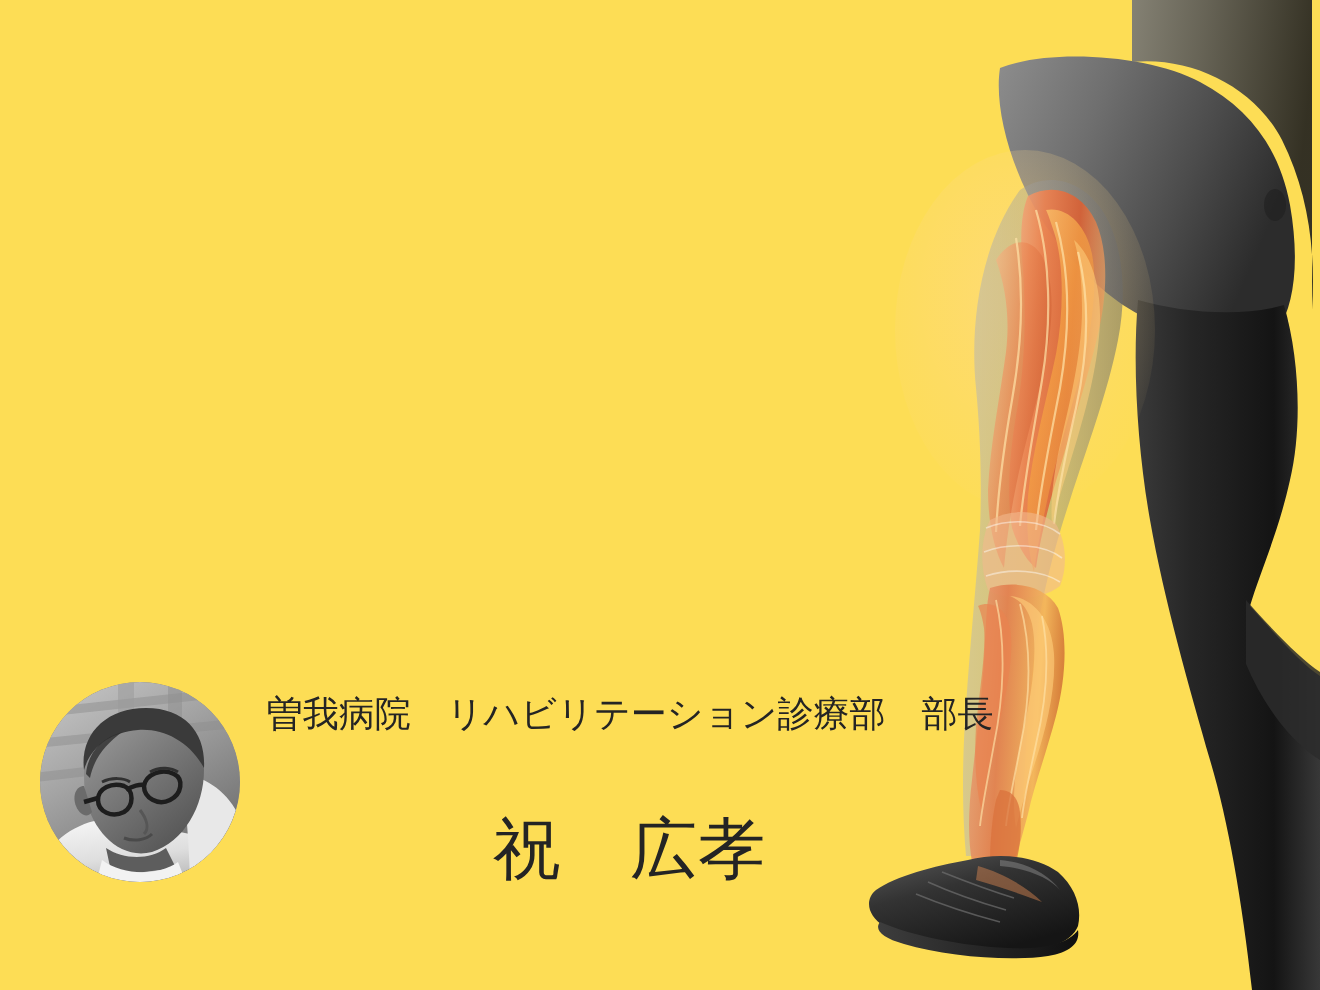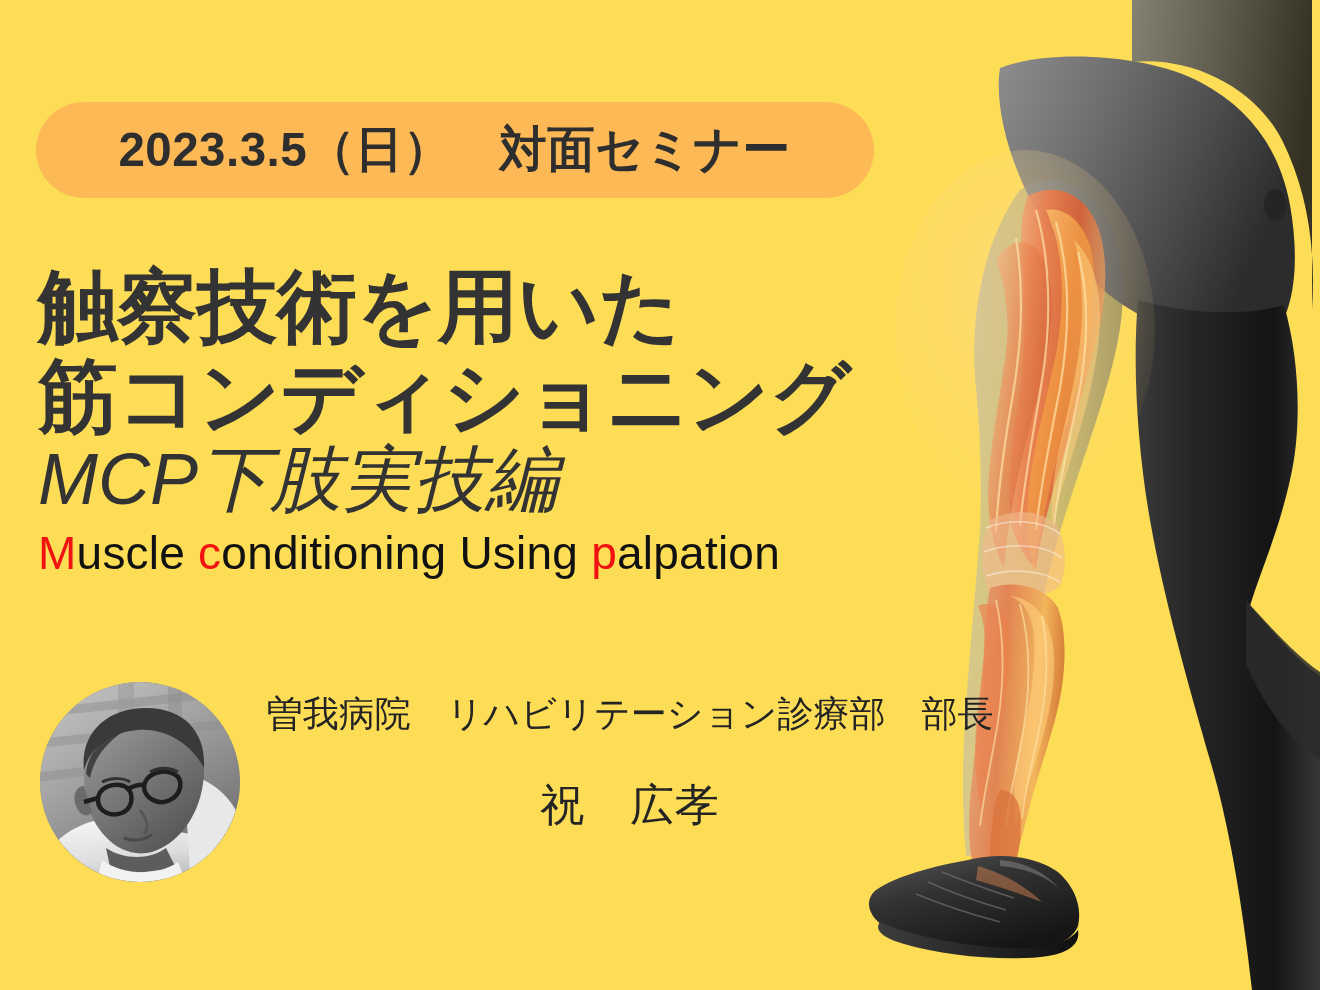--- a/index.html
+++ b/index.html
@@ -112,25 +112,25 @@
     color: #242424;
     line-height: 1.42;
     white-space: nowrap;
     text-align: center;
   }
   .affil-line.second { letter-spacing: 0.005em; }
 
   .speaker-name {
     position: absolute;
     left: 250px;
-    top: 776px;
+    top: 804px;
     width: 760px;
     text-align: center;
     font-family: "Liberation Serif", "DejaVu Serif", serif;
-    font-size: 44px;
+    font-size: 67px;
     font-weight: 400;
     color: #242424;
     white-space: nowrap;
     letter-spacing: 0.02em;
   }
 </style>
 </head>
 <body>
 
 <div id="poster">
@@ -279,32 +279,21 @@
         <path d="M92 872 C 112 880, 138 890, 164 898"></path>
         <path d="M78 882 C 100 892, 128 902, 156 910"></path>
         <path d="M66 894 C 90 904, 120 914, 150 922"></path>
       </g>
       <path d="M150 860 C 176 862, 198 874, 210 890 C 200 878, 176 868, 150 866 Z" fill="#8a8a8a" opacity="0.5"></path>
 
       <path d="M128 866 C 150 872, 176 886, 192 902 C 176 896, 148 886, 126 880 Z" fill="#e08a52" opacity="0.45"></path>
     </svg>
   </div>
 
-  <div class="date-badge">
-    <span class="date-badge-text">2023.3.5（日）　対面セミナー</span>
-  </div>
-
-  <div class="title-block">
-    <div class="title-line">触察技術を用いた</div>
-    <div class="title-line">筋コンディショニング</div>
-    <div class="subtitle-jp">MCP下肢実技編</div>
-    <div class="subtitle-en">
-      <span class="hl">M</span><span>uscle </span><span class="hl">c</span><span>onditioning Using </span><span class="hl">p</span><span>alpation</span>
-    </div>
-  </div>
+
 
   <div class="avatar">
     <svg width="200" height="200" viewBox="0 0 200 200" xmlns="http://www.w3.org/2000/svg">
       <defs>
         <linearGradient id="bgPhoto" x1="0" y1="0" x2="0.6" y2="1">
           <stop offset="0%" stop-color="#c9c9c9"></stop>
           <stop offset="45%" stop-color="#a3a3a3"></stop>
           <stop offset="100%" stop-color="#6e6e6e"></stop>
         </linearGradient>
         <linearGradient id="skinPhoto" x1="0.2" y1="0" x2="0.9" y2="1">

